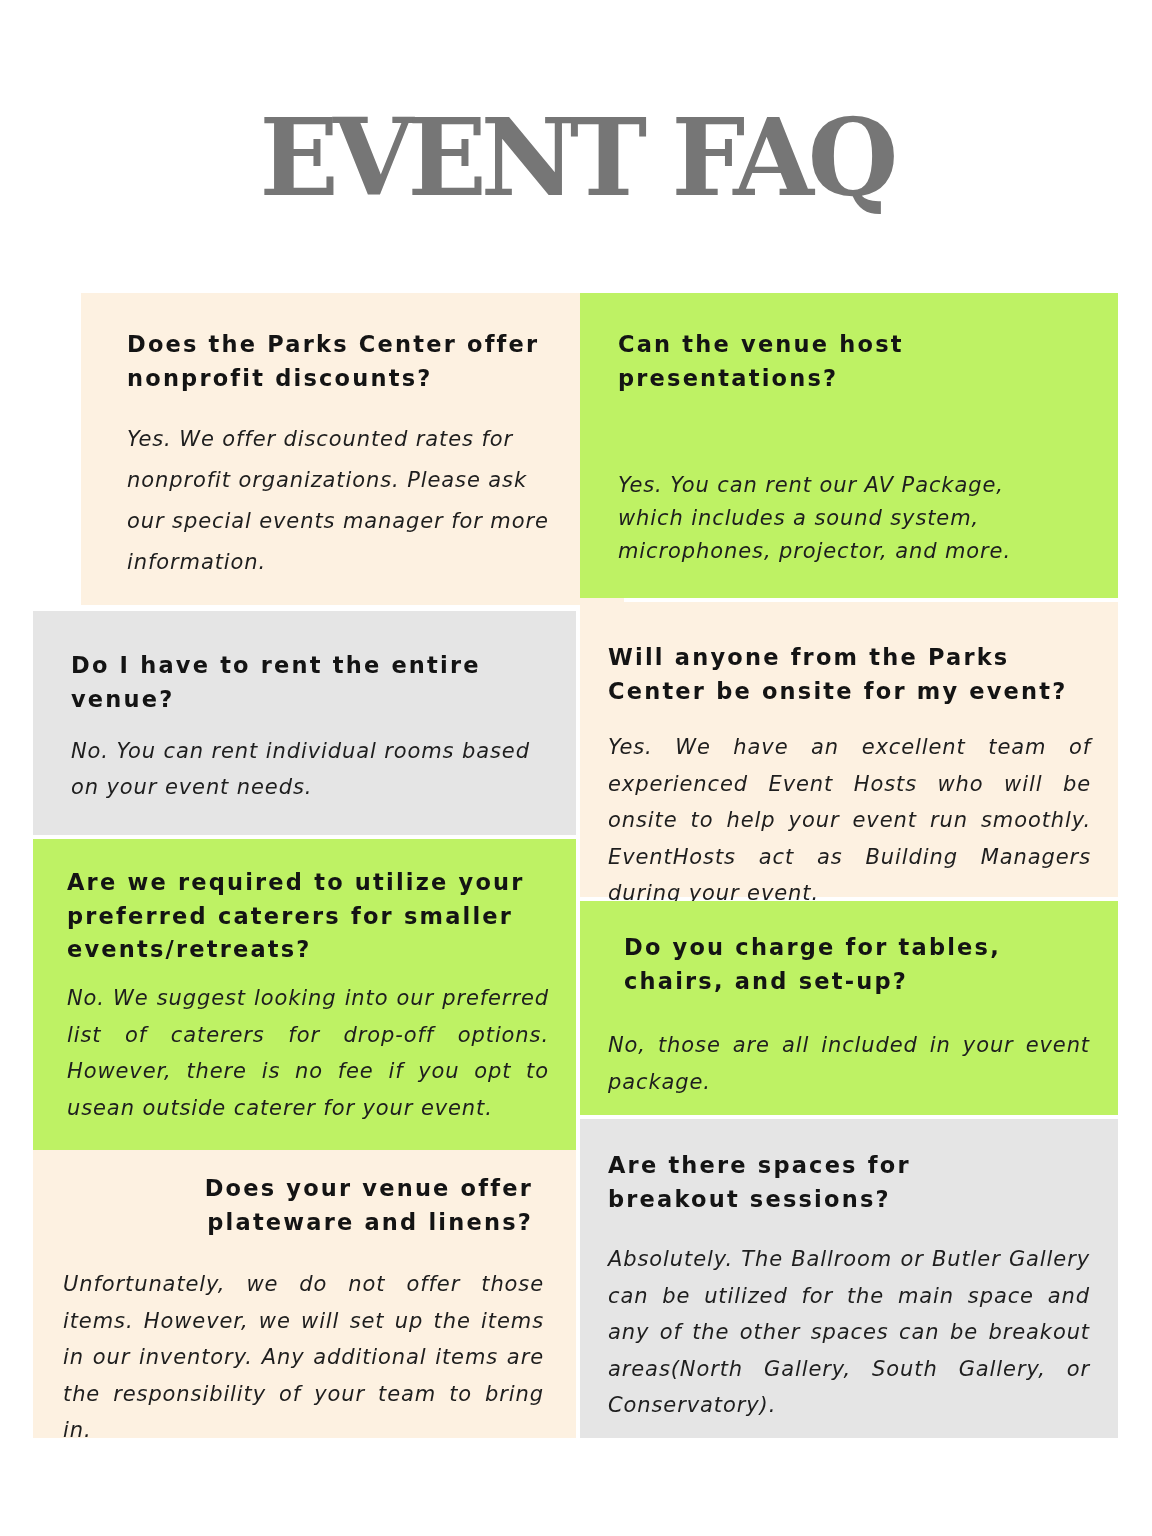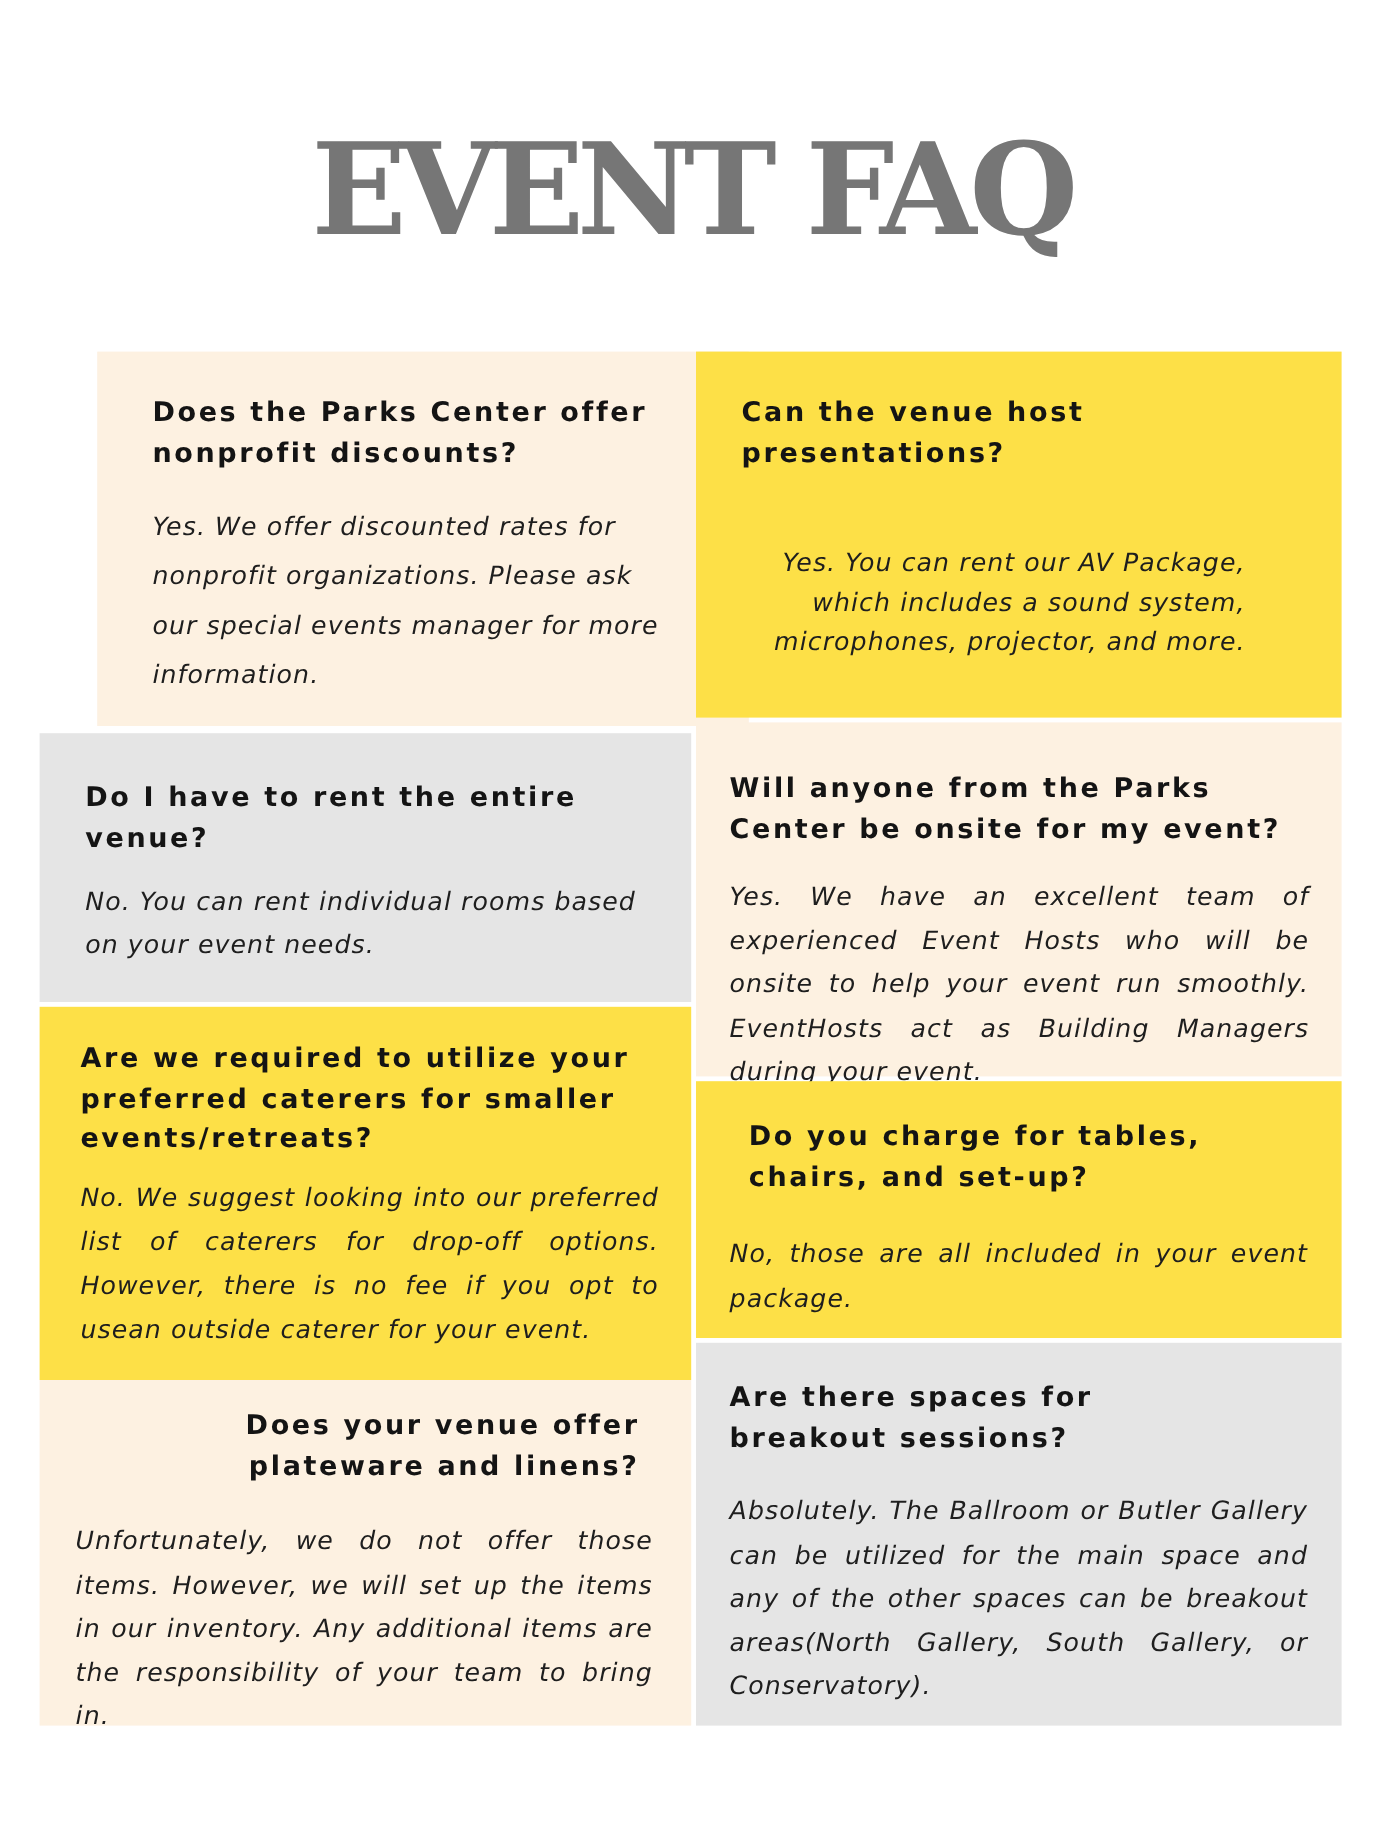--- a/index.html
+++ b/index.html
@@ -10,21 +10,21 @@
     position: absolute; left: 0; top: 98px; width: 1152px; text-align: center;
     font-family: "DejaVu Serif", "Liberation Serif", serif;
     font-weight: bold; font-size: 104px; line-height: 120px;
     color: #767676; letter-spacing: -6px;
     transform: scaleY(1.02);
   }
 
   .card { position: absolute; }
   .peach { background: #fdf1e1; }
   .gray  { background: #e5e5e5; }
-  .cream { background: #fde047; }
+  .cream { background: #bef264; }
 
   .q {
     position: absolute;
     font-family: "DejaVu Sans", "Liberation Sans", sans-serif;
     font-weight: bold; font-size: 22.5px; line-height: 33.5px;
     letter-spacing: 2.2px; color: #141414;
   }
   .a {
     position: absolute;
     font-family: "DejaVu Sans", "Liberation Sans", sans-serif;
@@ -53,21 +53,21 @@
   <p class="a justify" style="left:34px; top:141px; width:482px; line-height:36.5px;">No. We suggest looking into our preferred list of caterers for drop-off options. However, there is no fee if you opt to usean outside caterer for your event.</p>
 </section>
 
 <section class="card peach" style="left:33px; top:1150px; width:543px; height:288px;">
   <h2 class="q" style="left:30px; top:22px; width:470px;text-align:right;">Does your venue offer plateware and linens?</h2>
   <p class="a justify" style="left:30px; top:116px; width:481px; line-height:36.5px;">Unfortunately, we do not offer those items. However, we will set up the items in our inventory. Any additional items are the responsibility of your team to bring in.</p>
 </section>
 
 <section class="card cream" style="left:580px; top:293px; width:538px; height:305px;">
   <h2 class="q" style="left:38px; top:35px; width:320px;">Can the venue host presentations?</h2>
-  <p class="a" style="left:38px; top:160px; width:420px; line-height:33px;text-align:right;">Yes. You can rent our AV Package, which includes a sound system, microphones, projector, and more.</p>
+  <p class="a" style="left:38px; top:176px; width:420px; line-height:33px;">Yes. You can rent our AV Package, which includes a sound system, microphones, projector, and more.</p>
 </section>
 
 <section class="card peach" style="left:580px; top:602px; width:538px; height:295px;">
   <h2 class="q" style="left:28px; top:39px; width:460px;">Will anyone from the Parks Center be onsite for my event?</h2>
   <p class="a justify" style="left:28px; top:127px; width:483px; line-height:36.5px;">Yes. We have an excellent team of experienced Event Hosts who will be onsite to help your event run smoothly. EventHosts act as Building Managers during your event.</p>
 </section>
 
 <section class="card cream" style="left:580px; top:901px; width:538px; height:214px;">
   <h2 class="q" style="left:44px; top:30px; width:470px;">Do you charge for tables, chairs, and set-up?</h2>
   <p class="a justify" style="left:28px; top:126px; width:482px; line-height:36.5px;">No, those are all included in your event package.</p>

